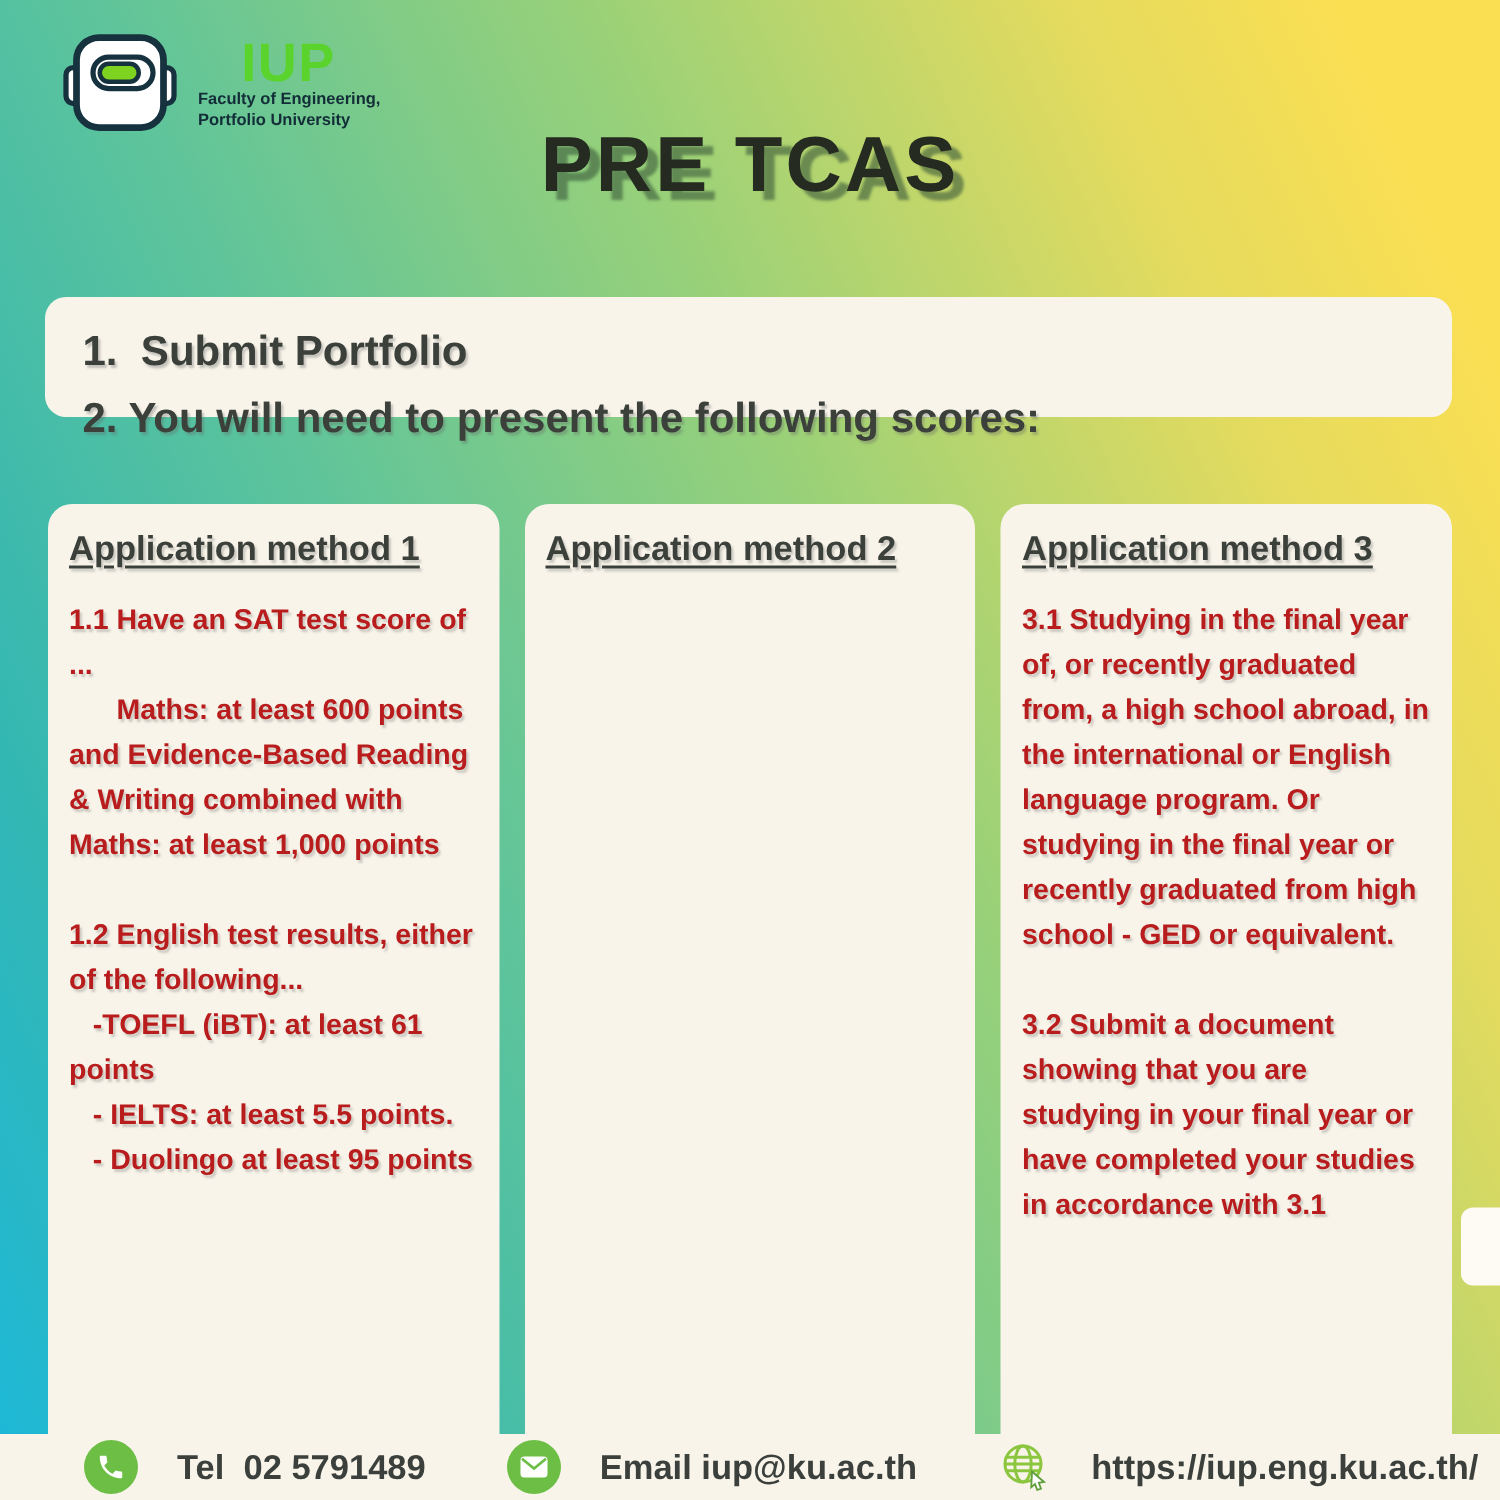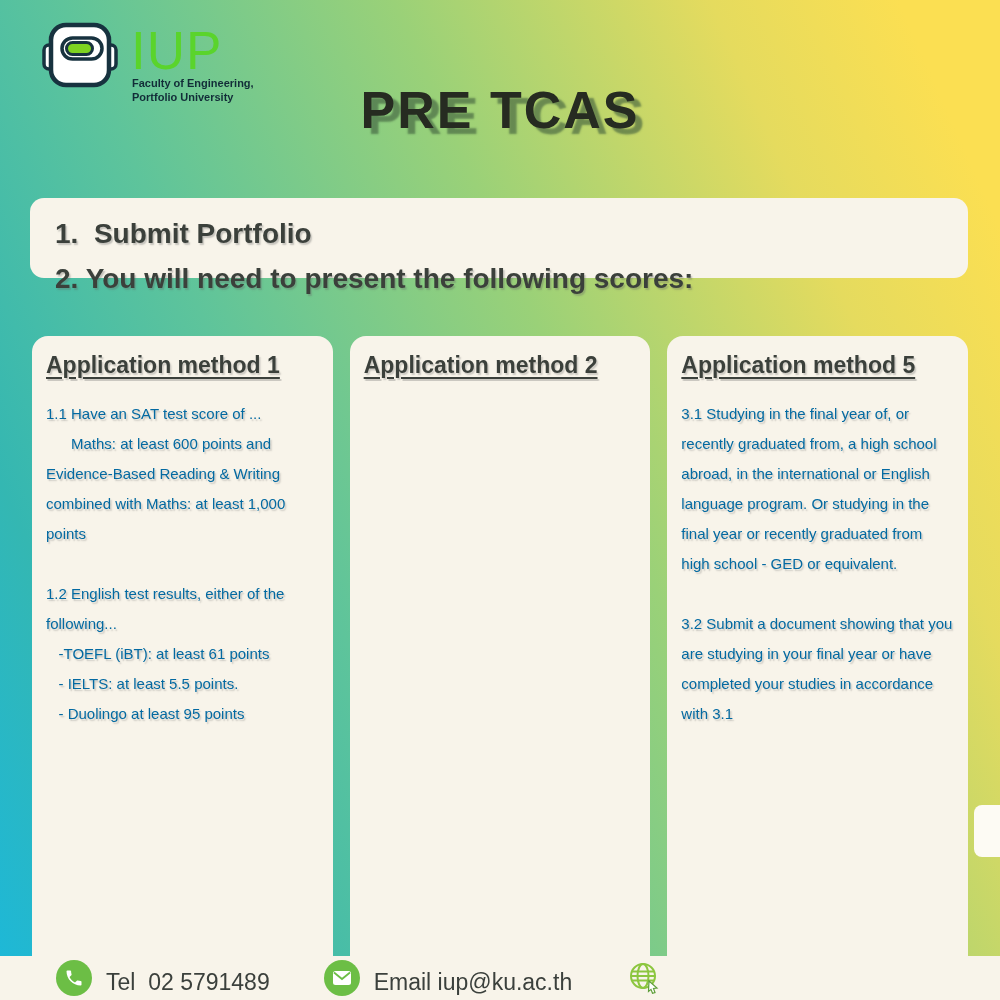--- a/index.html
+++ b/index.html
@@ -6,21 +6,21 @@
   body{font-family:"Liberation Sans", sans-serif;}
   .poster{
     position:relative;
     width:1000px;height:1000px;
     overflow:hidden;
     background:linear-gradient(66deg,#1cb8da 0%,#34b7b2 16%,#5ec49b 35%,#9ad178 58%,#e5db5e 80%,#fbdf52 93%);
   }
   
   .logo{position:absolute;left:42px;top:22px;display:flex;gap:13px;align-items:flex-start;}
   .logo-text{display:flex;flex-direction:column;margin-top:2px;}
-  .logo-name{font-size:53px;font-weight:400;color:#5ad42c;letter-spacing:1px;line-height:1.0;}
+  .logo-name{font-size:36px;font-weight:700;color:#5ad42c;letter-spacing:1px;line-height:1.0;text-align:center;}
   .logo-sub{font-size:11px;font-weight:bold;color:#122d38;line-height:1.25;margin-left:1px;}
   .page-title{
     position:absolute;top:80px;left:0;right:0;margin:0;
     text-align:center;
     font-size:52px;font-weight:800;letter-spacing:2px;
     color:#262b21;
     text-shadow:7px 6px 2px rgba(58,88,58,0.6);
   }
   
   .card{background:#f8f4ea;border-radius:14px;}
@@ -38,37 +38,37 @@
     display:flex;gap:17px;
   }
   .method-card{flex:1;padding:16px 14px;box-sizing:border-box;border-radius:16px;}
   .method-heading{
     margin:0 0 20px 0;
     font-size:23px;font-weight:bold;color:#3b403b;
     text-decoration:underline;text-decoration-thickness:2px;text-underline-offset:4px;
     text-shadow:1.5px 2px 1.5px rgba(100,100,100,0.3);
   }
   .method-body{
-    font-size:15px;color:#0369a1;line-height:30px;font-weight:400;
+    font-size:19px;color:#b91c1c;line-height:30px;font-weight:700;
     white-space:pre-wrap;
     text-shadow:1.5px 2px 1.5px rgba(100,100,100,0.3);
   }
   
   .edge-tab{
     position:absolute;right:0;top:805px;width:26px;height:52px;
     background:#fdfbf4;border-radius:8px 0 0 8px;
   }
   
   .contact-bar{
     position:absolute;left:0;right:0;bottom:0;height:44px;
     background:#f8f4ea;
     display:flex;align-items:center;
     padding-left:56px;gap:54px;box-sizing:border-box;
   }
-  .contact{display:flex;align-items:flex-end;gap:14px;}
+  .contact{display:flex;align-items:center;gap:26px;font-weight:bold;}
   .circle-icon{
     width:36px;height:36px;border-radius:50%;
     background:#6cbe45;display:flex;align-items:center;justify-content:center;flex:0 0 auto;
   }
   .contact-label{font-size:23px;color:#3b403c;white-space:pre;}
   .globe-wrap{width:36px;height:36px;display:flex;align-items:center;justify-content:center;flex:0 0 auto;}
 </style>
 </head>
 <body>
 
@@ -104,21 +104,21 @@
 
 1.2 English test results, either of the following...
    -TOEFL (iBT): at least 61 points
    - IELTS: at least 5.5 points.
    - Duolingo at least 95 points</div>
     </article>
     <article class="card method-card">
       <h2 class="method-heading">Application method 2</h2>
     </article>
     <article class="card method-card">
-      <h2 class="method-heading">Application method 5</h2>
+      <h2 class="method-heading">Application method 3</h2>
       <div class="method-body">3.1 Studying in the final year of, or recently graduated from, a high school abroad, in the international or English language program. Or studying in the final year or recently graduated from high school - GED or equivalent.
 
 3.2 Submit a document showing that you are studying in your final year or have completed your studies in accordance with 3.1</div>
     </article>
   </section>
 
   <div class="edge-tab"></div>
 
   <footer class="contact-bar">
     <div class="contact">
@@ -144,16 +144,17 @@
           <g stroke="#8cc63f" stroke-width="2" fill="none">
             <circle cx="16" cy="15" r="12"></circle>
             <ellipse cx="16" cy="15" rx="5.5" ry="12"></ellipse>
             <line x1="5" y1="10.5" x2="27" y2="10.5"></line>
             <line x1="4" y1="15" x2="28" y2="15"></line>
             <line x1="5" y1="19.5" x2="27" y2="19.5"></line>
           </g>
           <path d="M22 20 L30 27 L26.5 27.5 L28 31.5 L25.5 32.3 L24 28.4 L21.5 30.5 Z" fill="#ffffff" stroke="#5f9e3a" stroke-width="1.2"></path>
         </svg>
       </span>
+      <span class="contact-label">https://iup.eng.ku.ac.th/</span>
     </div>
   </footer>
 
 </div>
 
 </body></html>

